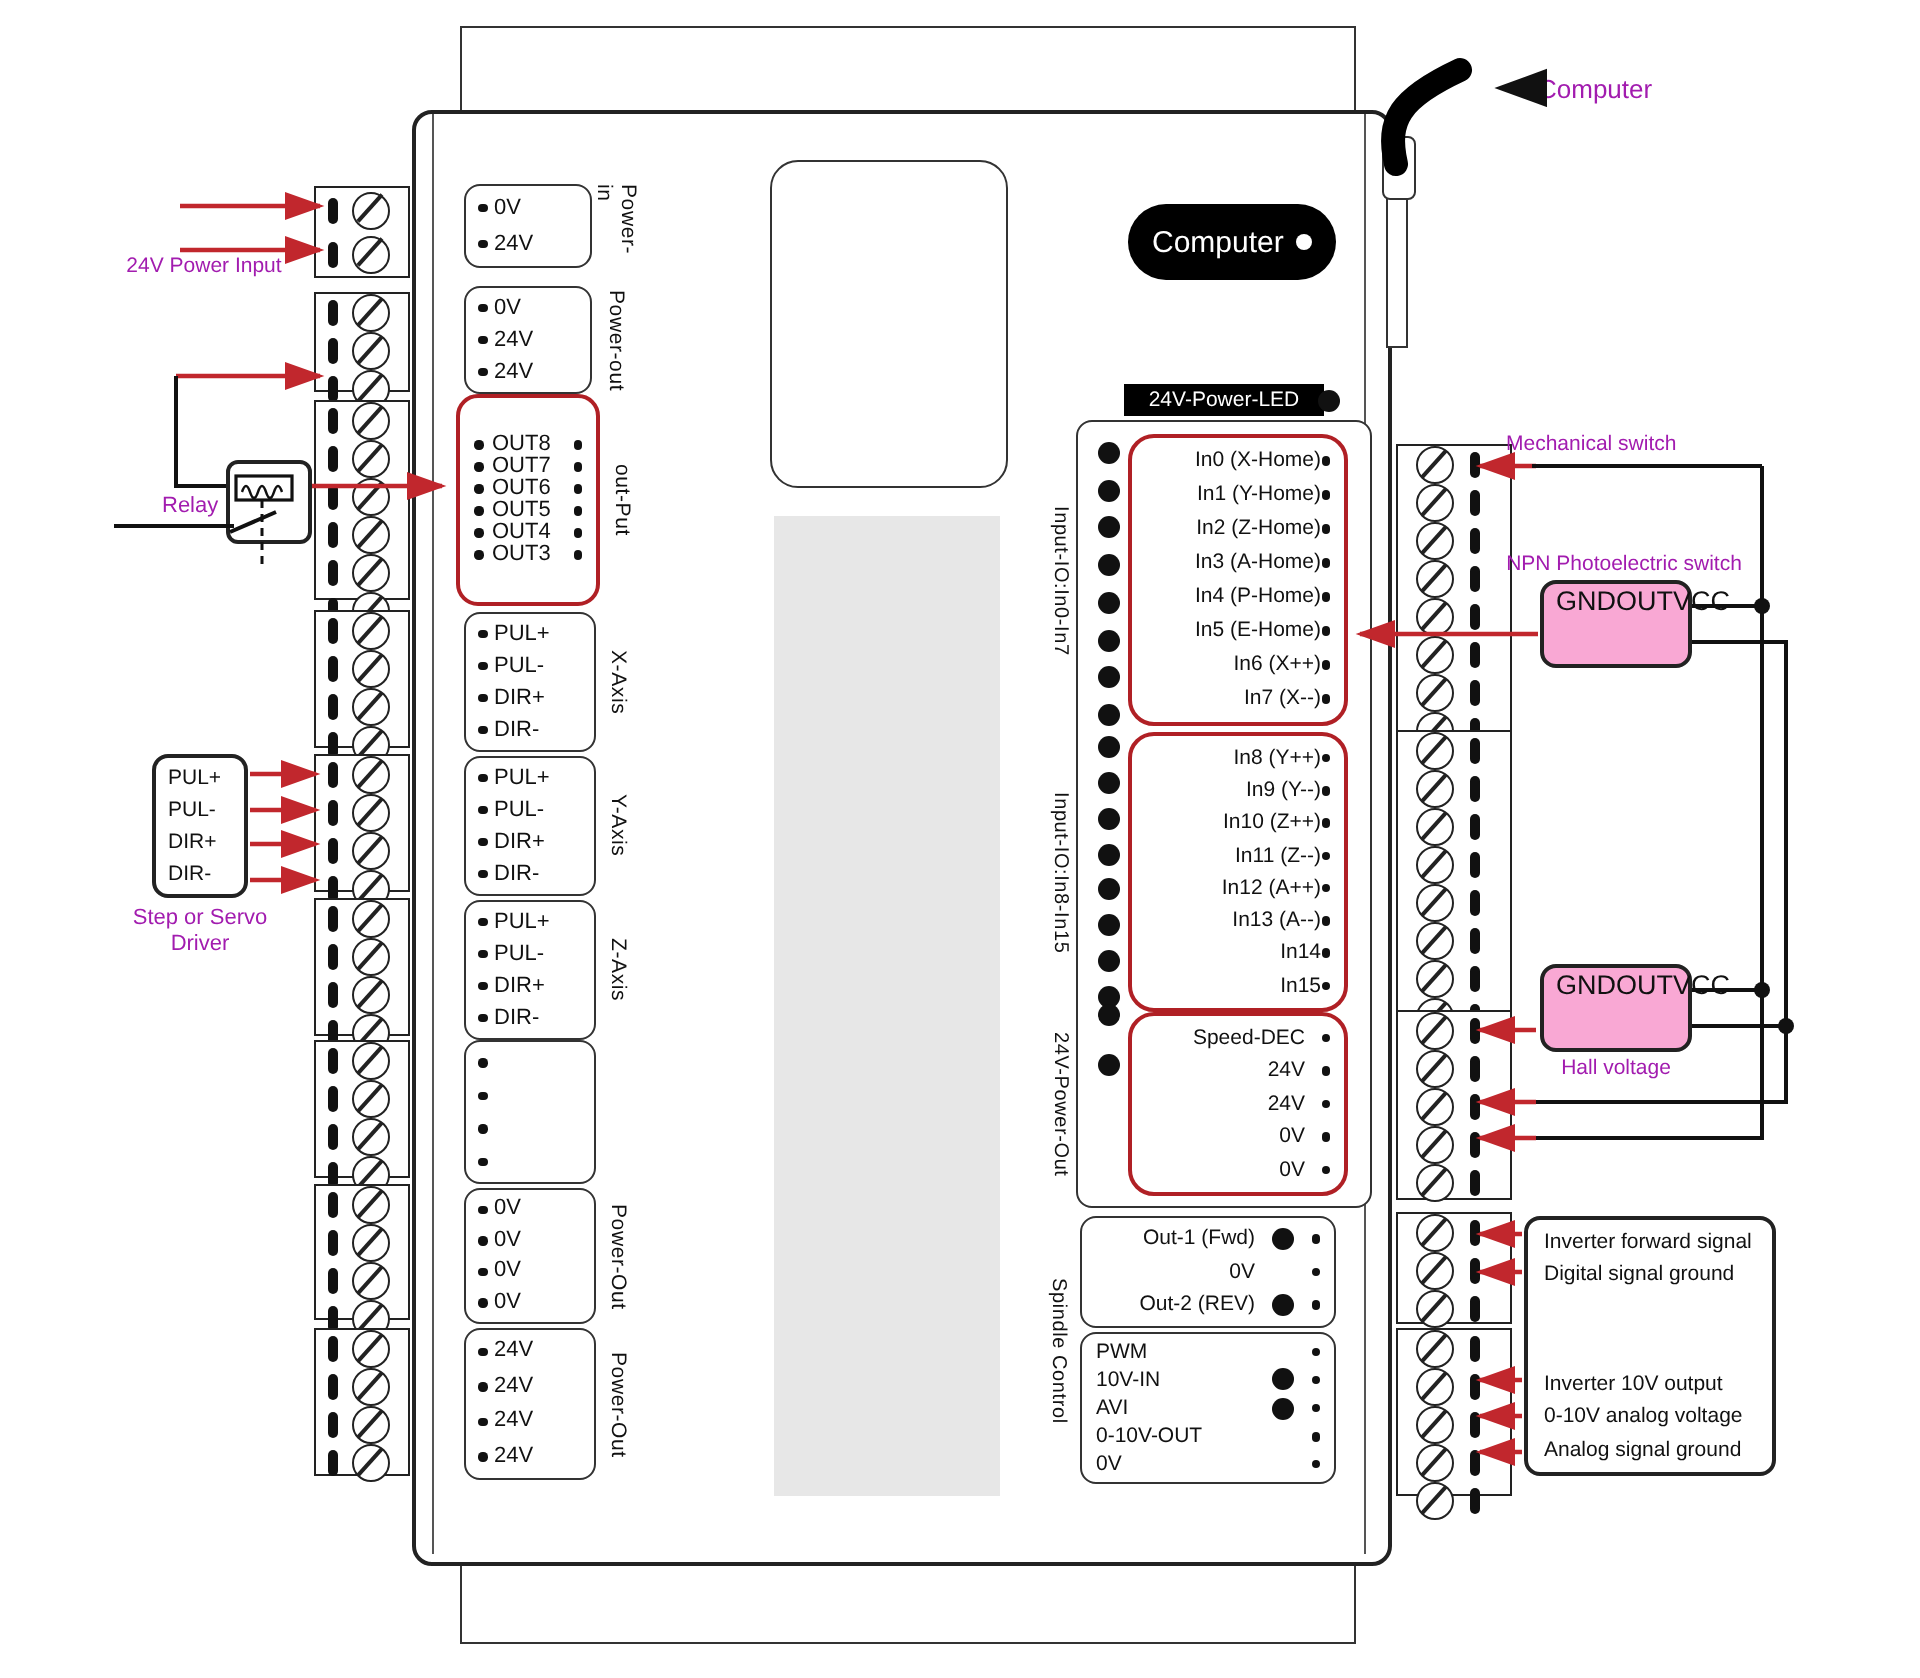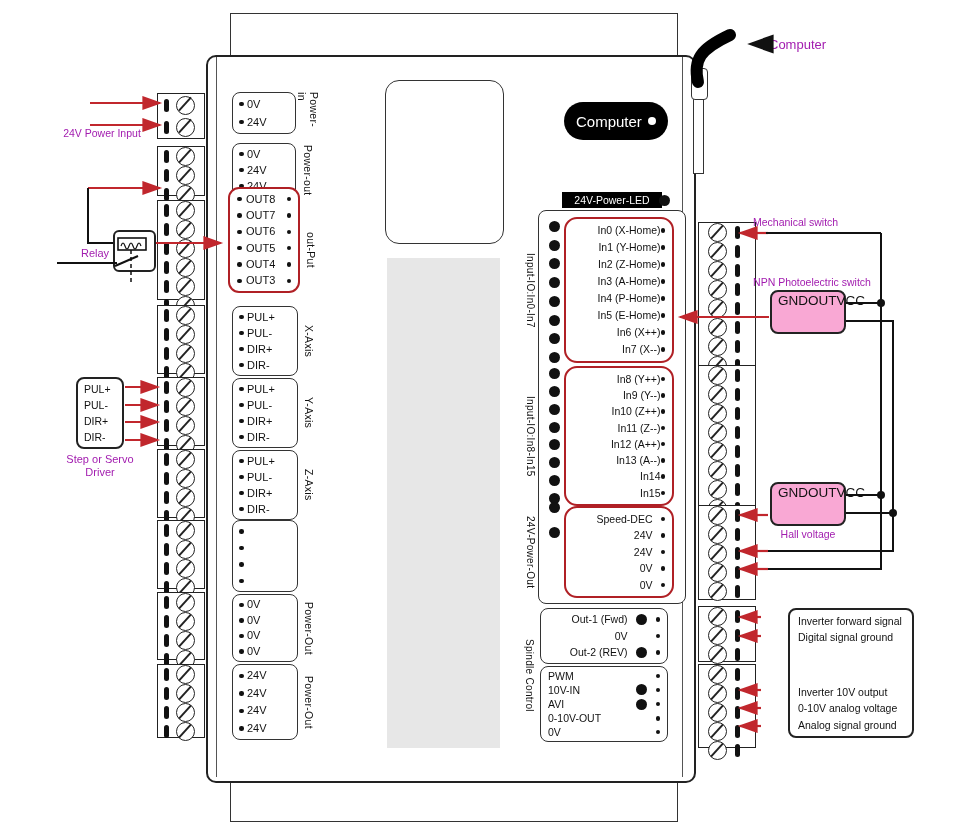--- a/index.html
+++ b/index.html
@@ -75,21 +75,21 @@
   .srow .lab.right{text-align:right;padding-right:6px;}
   .bigslot{width:16px;display:flex;justify-content:center;flex:none;margin-right:6px;}
   .bigdot{width:11px;height:11px;border-radius:50%;background:#111;}
 
   
   .swbox{position:absolute;width:76px;height:44px;border:2px solid #222;border-radius:8px;background:#f9a8d4;
          display:flex;flex-direction:row;justify-content:space-around;box-sizing:border-box;z-index:45;padding:2px 6px;}
   .swrow{display:flex;font-size:13.5px;line-height:1;}
   .swrow.end{justify-content:flex-end;}
   .swrow.between{justify-content:space-between;}
-  .invbox{position:absolute;left:788px;top:608px;width:126px;height:130px;border:2px solid #222;border-radius:8px;
+  .invbox{position:absolute;left:762px;top:608px;width:126px;height:130px;border:2px solid #222;border-radius:8px;
           background:#fff;display:flex;flex-direction:column;box-sizing:border-box;z-index:45;padding:3px 0;}
   .invrow{height:17px;display:flex;align-items:center;font-size:10.5px;padding-left:8px;line-height:1;}
   .invgap{height:40px;}
   .drvbox{position:absolute;left:76px;top:377px;width:48px;height:72px;border:2px solid #222;border-radius:8px;
           background:#fff;display:flex;flex-direction:column;justify-content:space-around;box-sizing:border-box;z-index:45;padding:2px 0;}
   .drow{font-size:10.5px;padding-left:6px;line-height:1;}
   .relaybox{position:absolute;left:113px;top:230px;width:39px;height:38px;border:2px solid #222;border-radius:6px;
             background:#fff;z-index:45;}
 
   .note{position:absolute;font-size:10.5px;z-index:30;line-height:1.2;color:#a21caf;}
@@ -421,21 +421,21 @@
       <div class="lrow">
         <span>0V</span>
       </div>
       <div class="lrow">
         <span>24V</span>
       </div>
       <div class="lrow">
         <span>24V</span>
       </div>
     </div>
-  <div class="lblock red dots2" style="left:228px;top:187px;width:72px;height:106px;">
+  <div class="lblock red dots2" style="left:228px;top:197px;width:72px;height:106px;justify-content:center;">
       <div class="lrow">
         <span>OUT8</span>
       </div>
       <div class="lrow">
         <span>OUT7</span>
       </div>
       <div class="lrow">
         <span>OUT6</span>
       </div>
       <div class="lrow">

